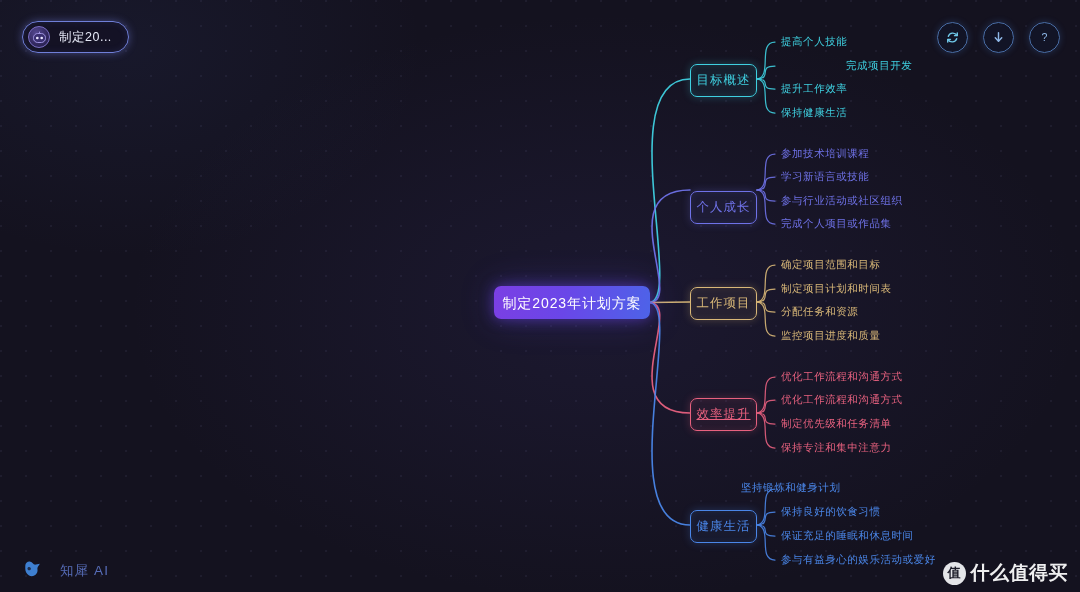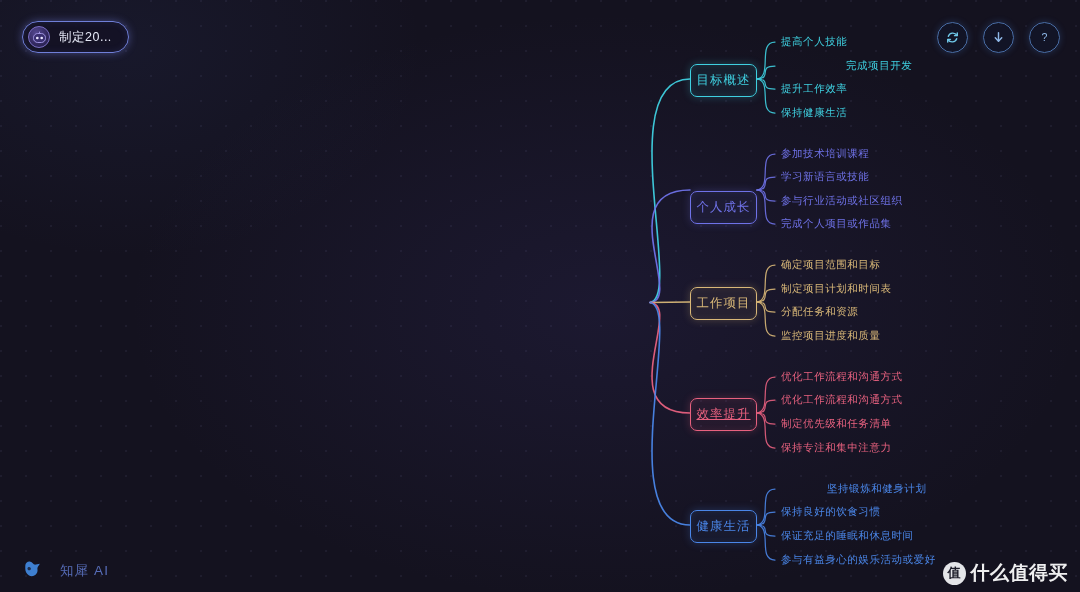--- a/index.html
+++ b/index.html
@@ -201,20 +201,23 @@
       <path d="M 757 413 C 773 412.22, 757 400, 775 400" stroke="#e8617f" stroke-width="1.25" opacity="0.9"></path>
       <path d="M 757 413 C 773 413.66, 757 424, 775 424" stroke="#e8617f" stroke-width="1.25" opacity="0.9"></path>
       <path d="M 757 413 C 773 415.1, 757 448, 775 448" stroke="#e8617f" stroke-width="1.25" opacity="0.9"></path>
       <path d="M 650 302.5 C 684 306.95, 612 525, 690 525" stroke="#4a86e8" stroke-width="1.6" opacity="0.95"></path>
       <path d="M 757 525 C 773 522.84, 757 489, 775 489" stroke="#4a86e8" stroke-width="1.25" opacity="0.9"></path>
       <path d="M 757 525 C 773 524.22, 757 512, 775 512" stroke="#4a86e8" stroke-width="1.25" opacity="0.9"></path>
       <path d="M 757 525 C 773 525.66, 757 536, 775 536" stroke="#4a86e8" stroke-width="1.25" opacity="0.9"></path>
       <path d="M 757 525 C 773 527.1, 757 560, 775 560" stroke="#4a86e8" stroke-width="1.25" opacity="0.9"></path>
     </svg>
 
+  <div class="node root-node">
+    <span>制定2023年计划方案</span>
+  </div>
 
   <div id="nodes">
       <div class="node branch-node" style="left: 690px; top: 64px; border-color: rgb(63, 208, 224); color: rgb(63, 208, 224); background: rgba(63, 208, 224, 0.067); box-shadow: rgba(63, 208, 224, 0.28) 0px 0px 8px, rgba(63, 208, 224, 0.1) 0px 0px 7px inset;">
         <span>目标概述</span>
       </div>
       <div class="leaf" style="left: 781px; top: 36px; color: rgb(63, 208, 224);"><span>提高个人技能</span></div>
       <div class="leaf" style="left: 823px; top: 60px; color: rgb(63, 208, 224); margin-left: 23px;"><span>完成项目开发</span></div>
       <div class="leaf" style="left: 781px; top: 83px; color: rgb(63, 208, 224);"><span>提升工作效率</span></div>
       <div class="leaf" style="left: 781px; top: 107px; color: rgb(63, 208, 224);"><span>保持健康生活</span></div>
       <div class="node branch-node" style="left: 690px; top: 175px; border-color: rgb(111, 114, 232); color: rgb(111, 114, 232); background: rgba(111, 114, 232, 0.067); box-shadow: rgba(111, 114, 232, 0.28) 0px 0px 8px, rgba(111, 114, 232, 0.1) 0px 0px 7px inset; margin-top: 16px;">
@@ -234,21 +237,21 @@
       <div class="node branch-node" style="left: 690px; top: 398px; border-color: rgb(232, 97, 127); color: rgb(232, 97, 127); background: rgba(232, 97, 127, 0.067); box-shadow: rgba(232, 97, 127, 0.28) 0px 0px 8px, rgba(232, 97, 127, 0.1) 0px 0px 7px inset; text-decoration: underline;">
         <span>效率提升</span>
       </div>
       <div class="leaf" style="left: 781px; top: 371px; color: rgb(232, 97, 127);"><span>优化工作流程和沟通方式</span></div>
       <div class="leaf" style="left: 781px; top: 394px; color: rgb(232, 97, 127);"><span>优化工作流程和沟通方式</span></div>
       <div class="leaf" style="left: 781px; top: 418px; color: rgb(232, 97, 127);"><span>制定优先级和任务清单</span></div>
       <div class="leaf" style="left: 781px; top: 442px; color: rgb(232, 97, 127);"><span>保持专注和集中注意力</span></div>
       <div class="node branch-node" style="left: 690px; top: 510px; border-color: rgb(74, 134, 232); color: rgb(74, 134, 232); background: rgba(74, 134, 232, 0.067); box-shadow: rgba(74, 134, 232, 0.28) 0px 0px 8px, rgba(74, 134, 232, 0.1) 0px 0px 7px inset; justify-content: center;">
         <span>健康生活</span>
       </div>
-      <div class="leaf" style="left: 827px; top: 483px; color: rgb(74, 134, 232);"><span>坚持锻炼和健身计划</span></div>
+      <div class="leaf" style="left: 741px; top: 483px; color: rgb(74, 134, 232); font-family: Liberation Serif, serif;"><span>坚持锻炼和健身计划</span></div>
       <div class="leaf" style="left: 781px; top: 506px; color: rgb(74, 134, 232);"><span>保持良好的饮食习惯</span></div>
       <div class="leaf" style="left: 781px; top: 530px; color: rgb(74, 134, 232);"><span>保证充足的睡眠和休息时间</span></div>
       <div class="leaf" style="left: 781px; top: 554px; color: rgb(74, 134, 232);"><span>参与有益身心的娱乐活动或爱好</span></div>
     </div>
 
   <div id="session-chip">
     <span class="chip-avatar">
       <svg width="15" height="13" viewBox="0 0 15 13">
         <rect x="1.5" y="2.5" width="12" height="9" rx="4.2" fill="#3a3070" stroke="#9f93e0" stroke-width="1"></rect>
         <circle cx="5.3" cy="7" r="1.35" fill="#e8e4ff"></circle>

